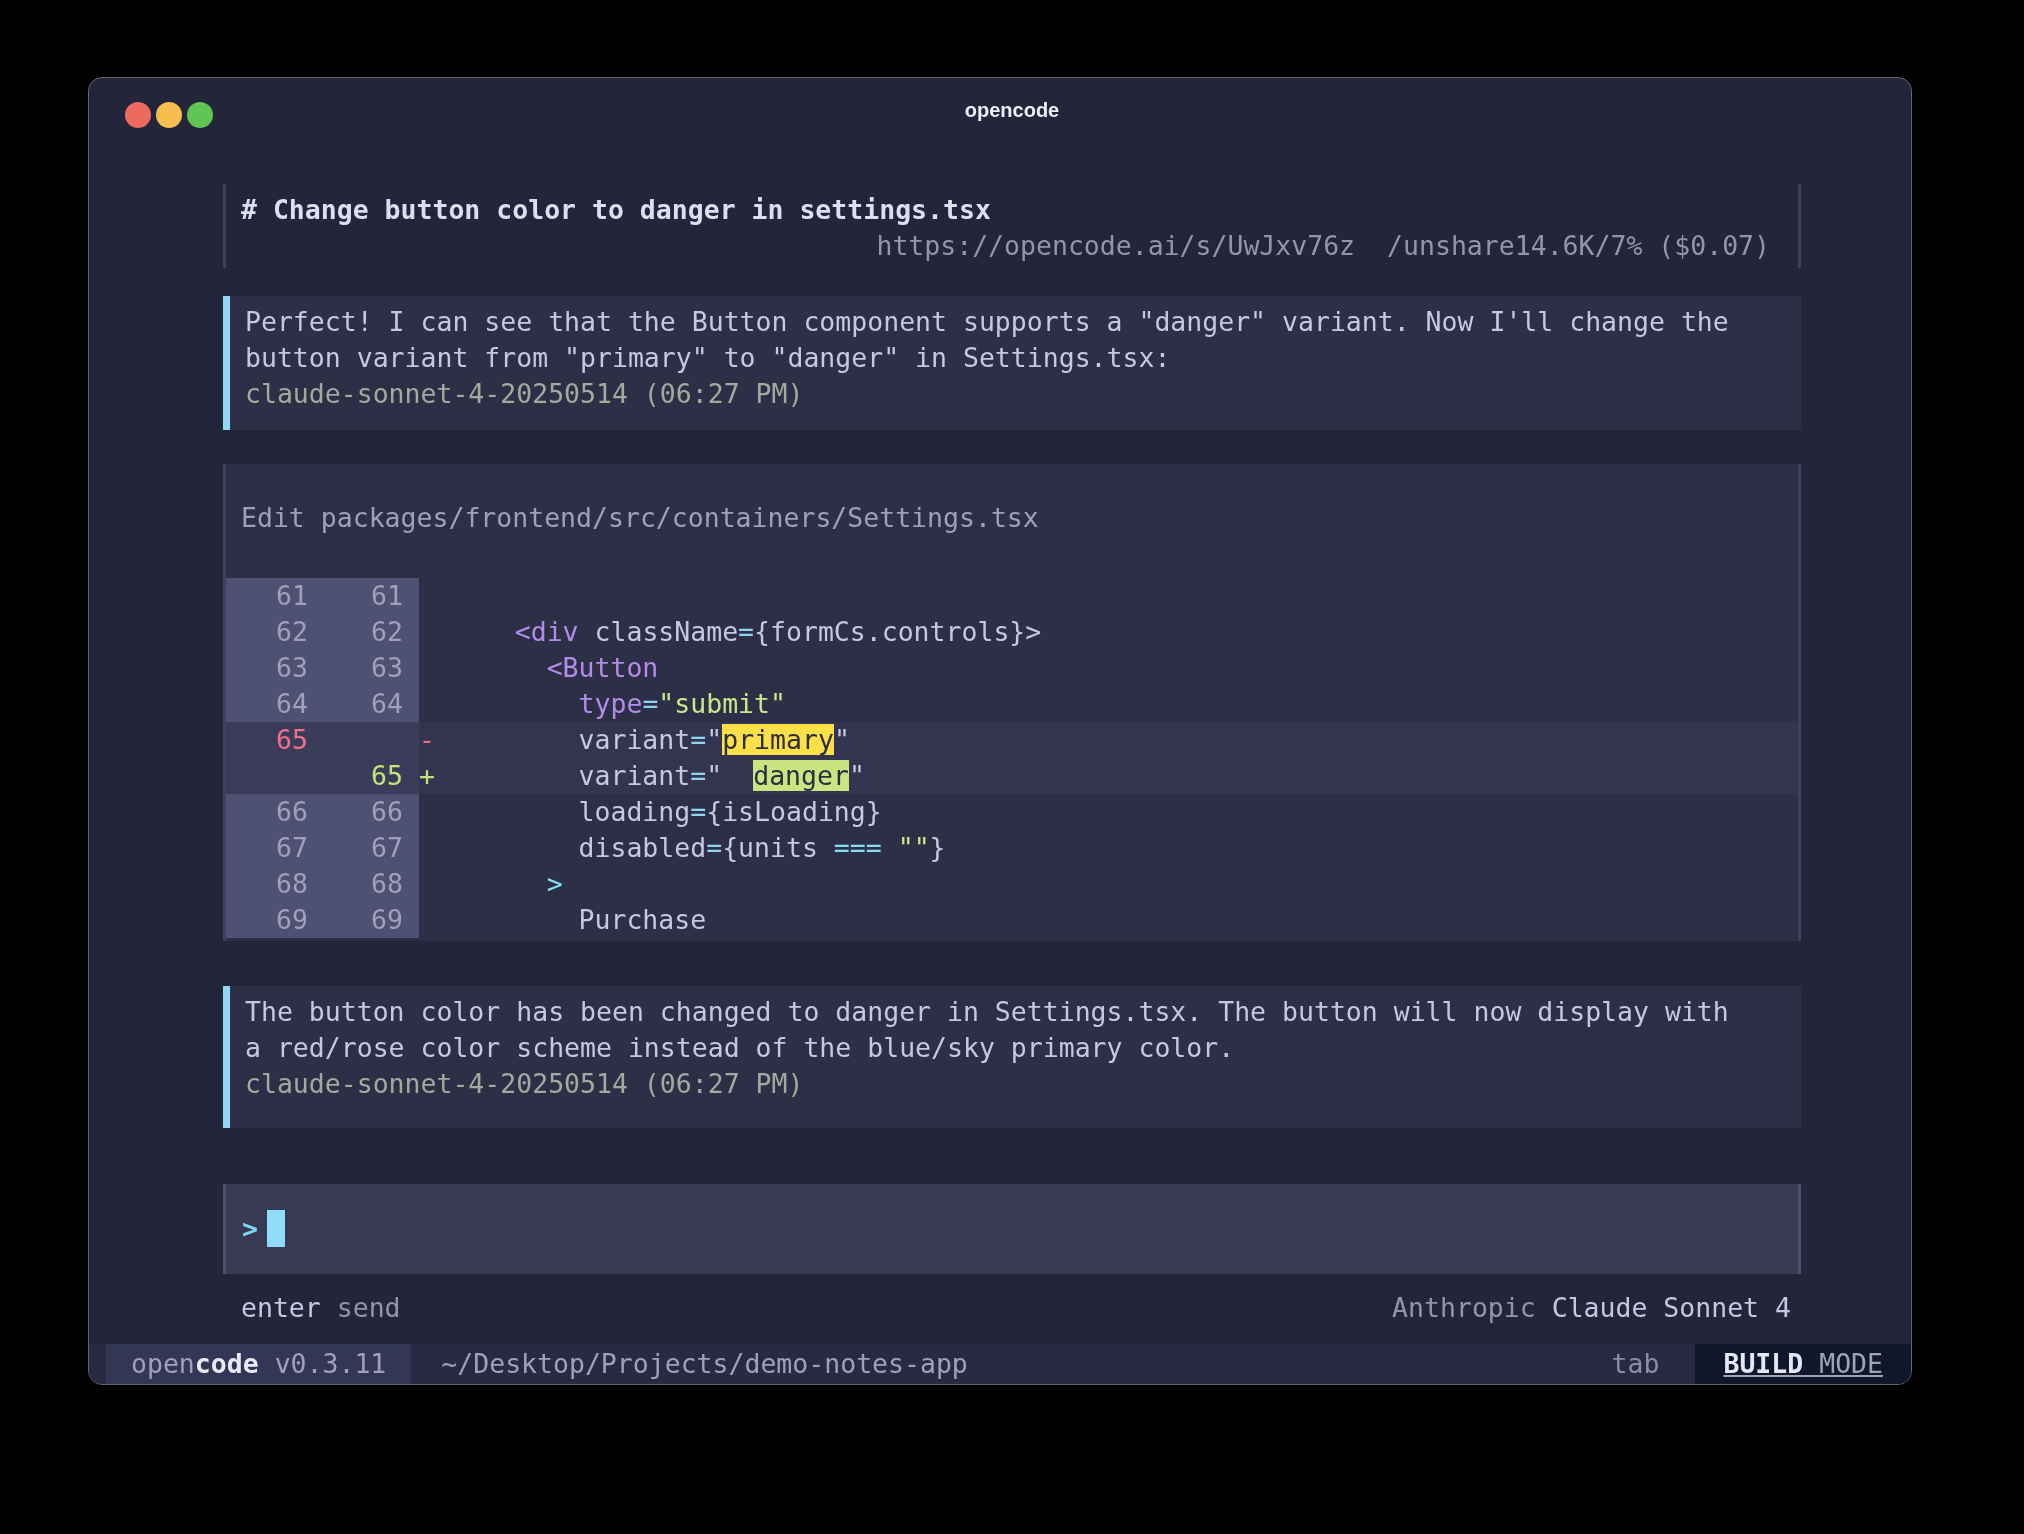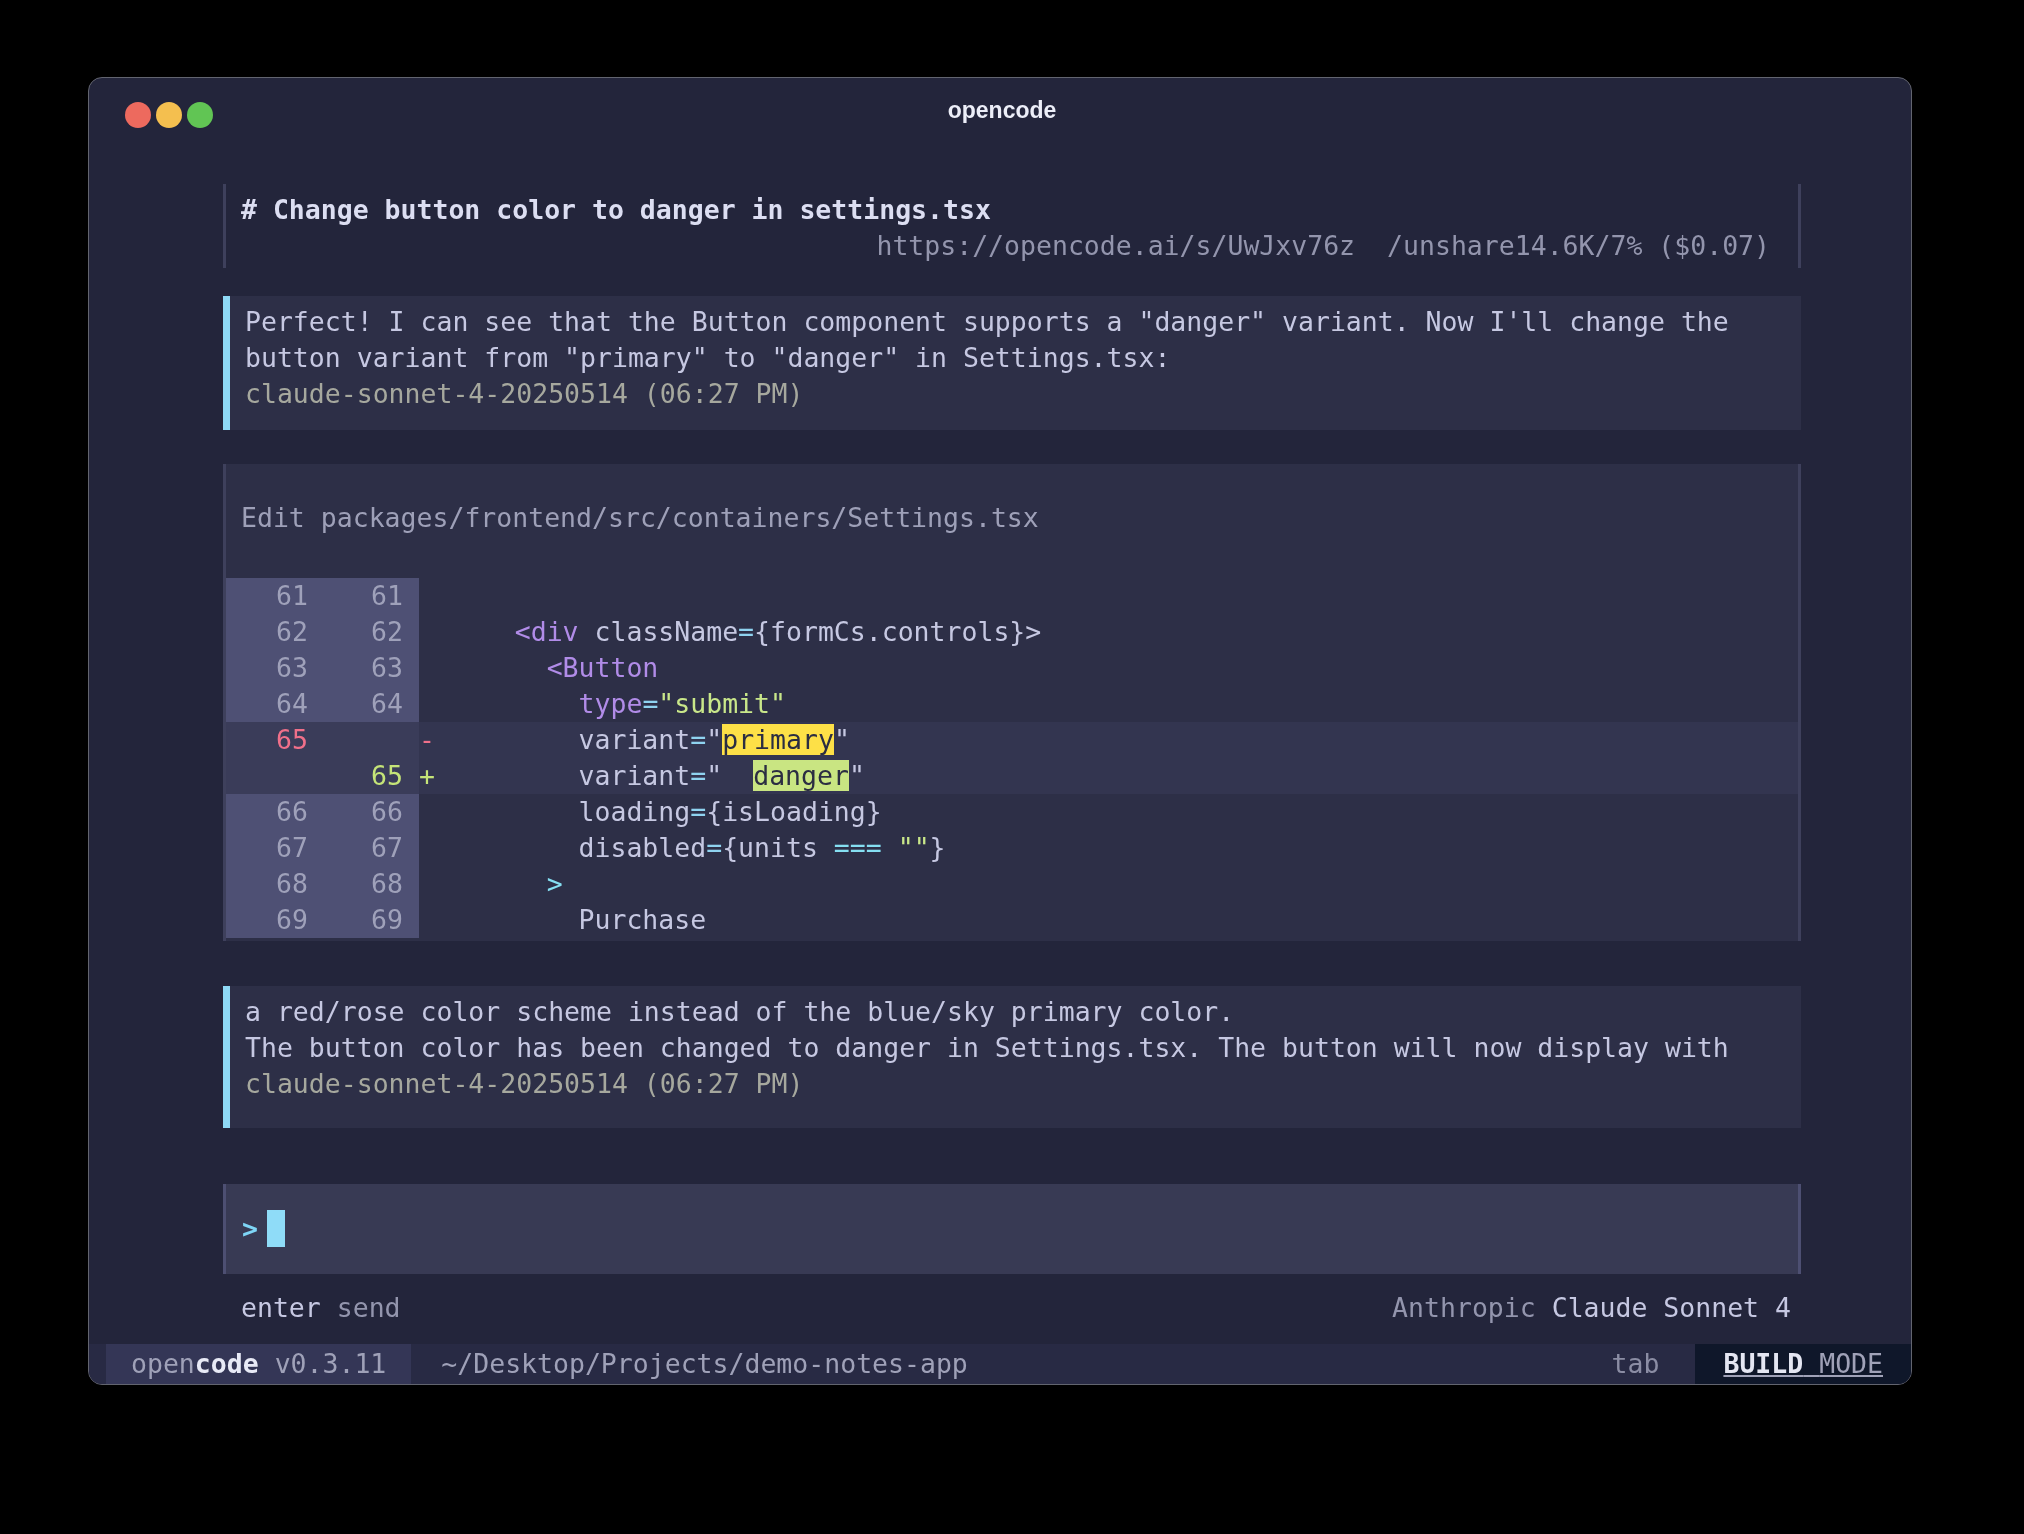--- a/index.html
+++ b/index.html
@@ -4,22 +4,22 @@
 <style>
   html,body{margin:0;padding:0;background:#000;}
   .stage{position:relative;width:2024px;height:1534px;background:#000;overflow:hidden;
          font-family:"DejaVu Sans Mono",monospace;font-size:26.5px;color:#c6c8e2;}
   .window{position:absolute;left:88px;top:77px;width:1824px;height:1308px;background:#23253b;
           border:1.5px solid #62646f;border-radius:14px;overflow:hidden;box-sizing:border-box;}
   
   .titlebar{position:absolute;left:0;top:0;width:100%;height:64px;}
   .lights{position:absolute;left:36px;top:24px;display:flex;gap:5px;}
   .light{width:26px;height:26px;border-radius:50%;}
-  .title{position:absolute;left:2px;top:0;width:100%;height:64px;line-height:64px;text-align:center;
-         font-family:"Liberation Sans",sans-serif;font-weight:bold;font-size:23px;color:#eceef8;}
+  .title{position:absolute;left:12px;top:0;width:100%;height:64px;line-height:64px;text-align:center;
+         font-family:"Liberation Sans",sans-serif;font-weight:bold;font-size:20px;color:#eceef8;}
   
   .blk{position:absolute;left:134px;width:1578px;box-sizing:border-box;}
   .row36{height:36px;line-height:36px;white-space:pre;}
   
   .hdr{top:106px;height:84px;border-left:3px solid #3e405c;border-right:3px solid #3e405c;
        padding:8px 28px 0 15px;}
   .hdr-title{font-weight:bold;color:#dcdef2;}
   .hdr-sub{display:flex;justify-content:flex-end;color:#9395ad;}
   .hdr-left{display:flex;gap:32px;}
   
@@ -169,22 +169,22 @@
             <div class="gut">
               <div class="gold">69</div>
               <div class="gnew">69</div>
             </div>
             <div class="code"><span class="tk-t">          Purchase</span></div>
           </div>
         </div>
     </div>
 
     <div class="blk msg msg2">
+      <div class="row36">The button color has been changed to danger in Settings.tsx. The button will now display with</div>
       <div class="row36">a red/rose color scheme instead of the blue/sky primary color.</div>
-      <div class="row36">The button color has been changed to danger in Settings.tsx. The button will now display with</div>
       <div class="row36 meta">claude-sonnet-4-20250514 (06:27 PM)</div>
     </div>
 
     <div class="blk inputbox">
       <div class="promptrow">
         <span class="prompt">&gt;</span>
         <span class="cursor"></span>
       </div>
     </div>
 

